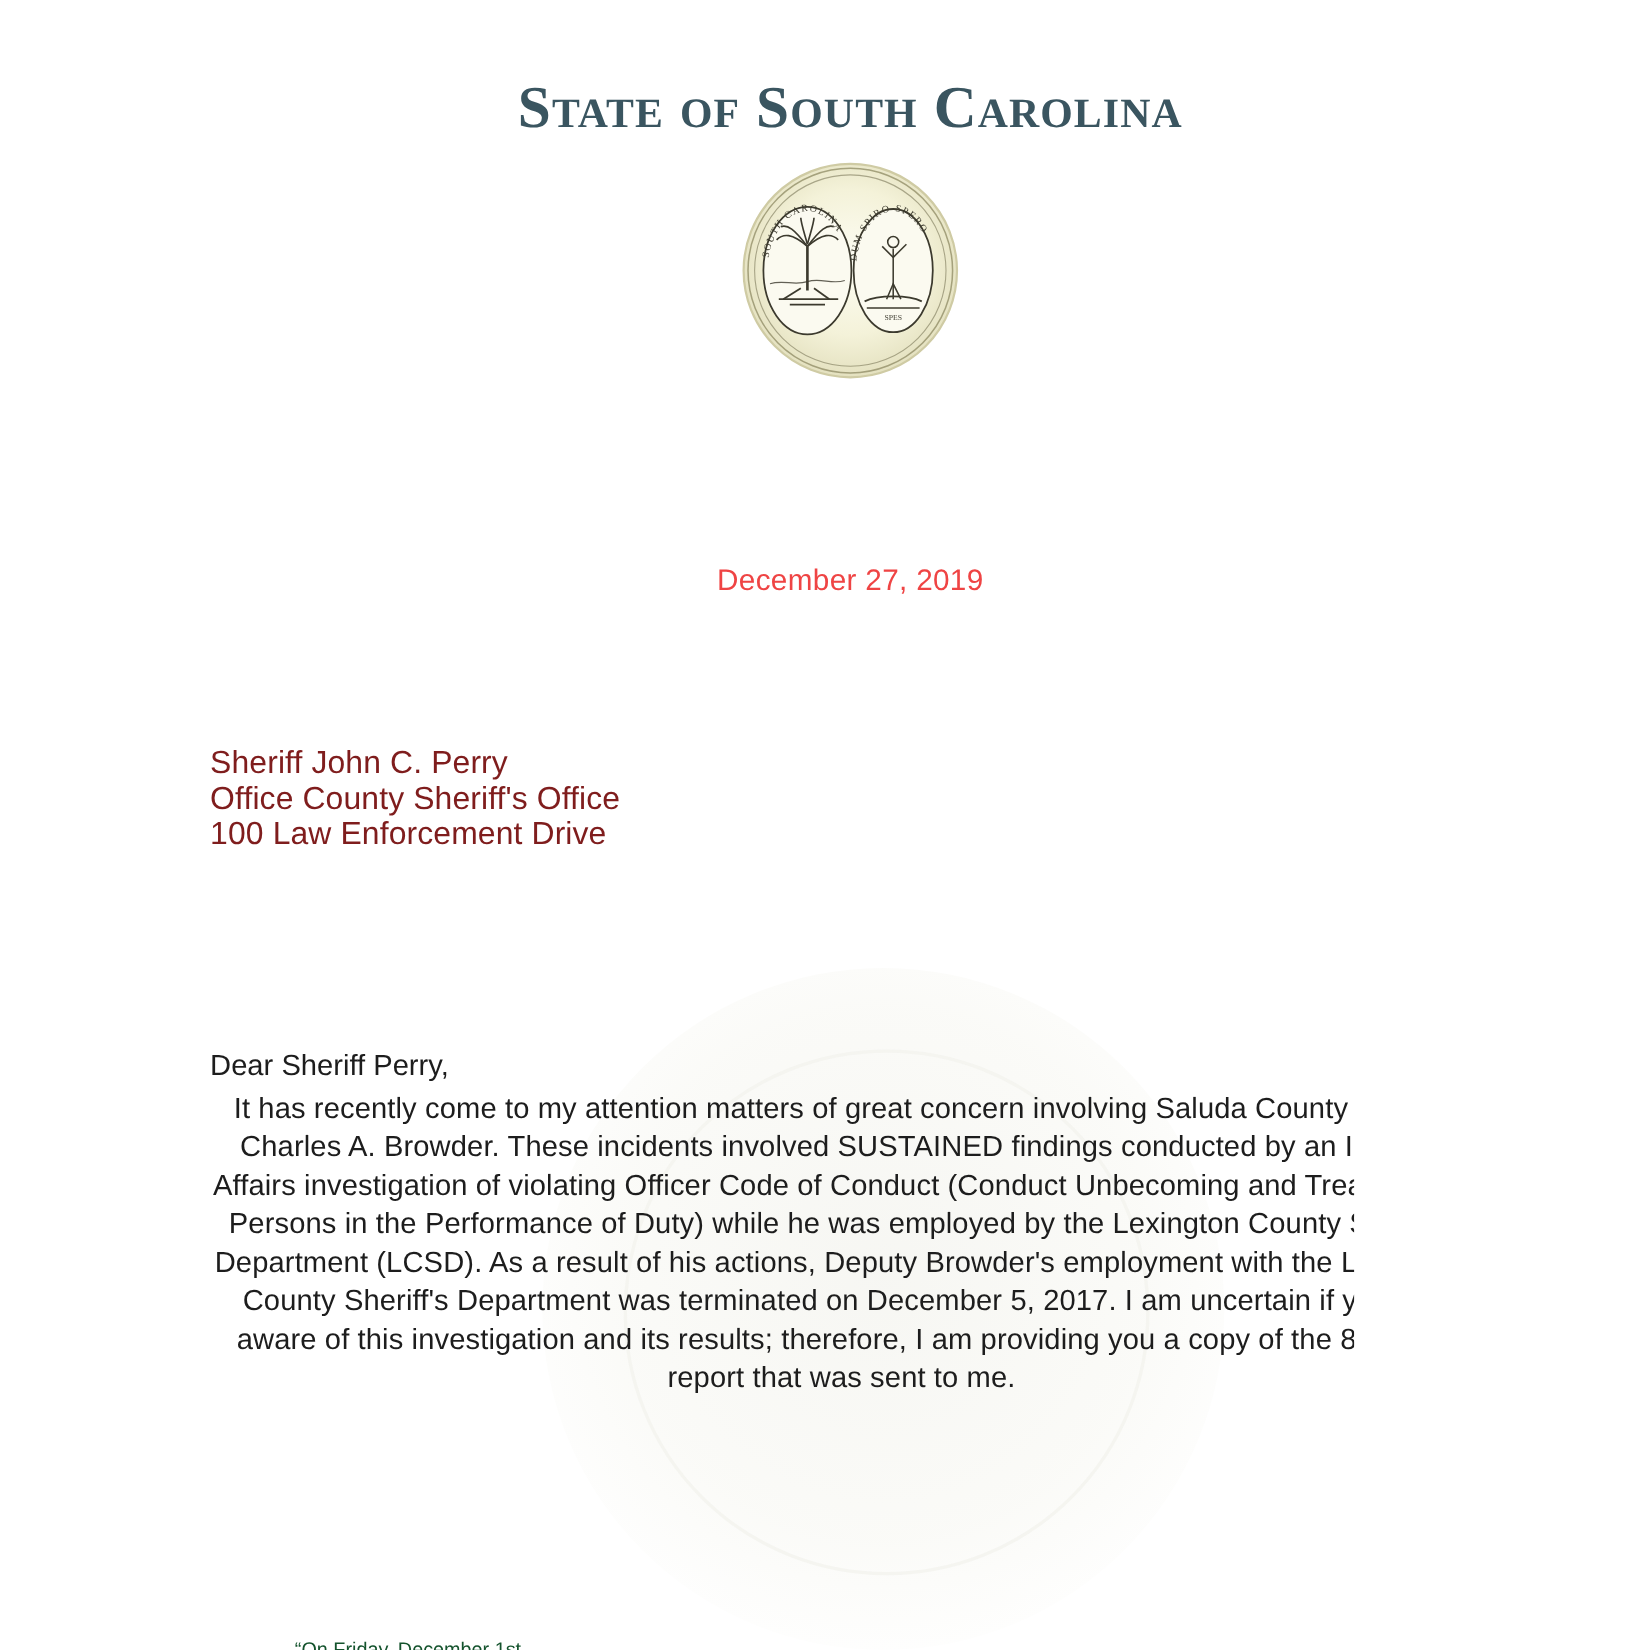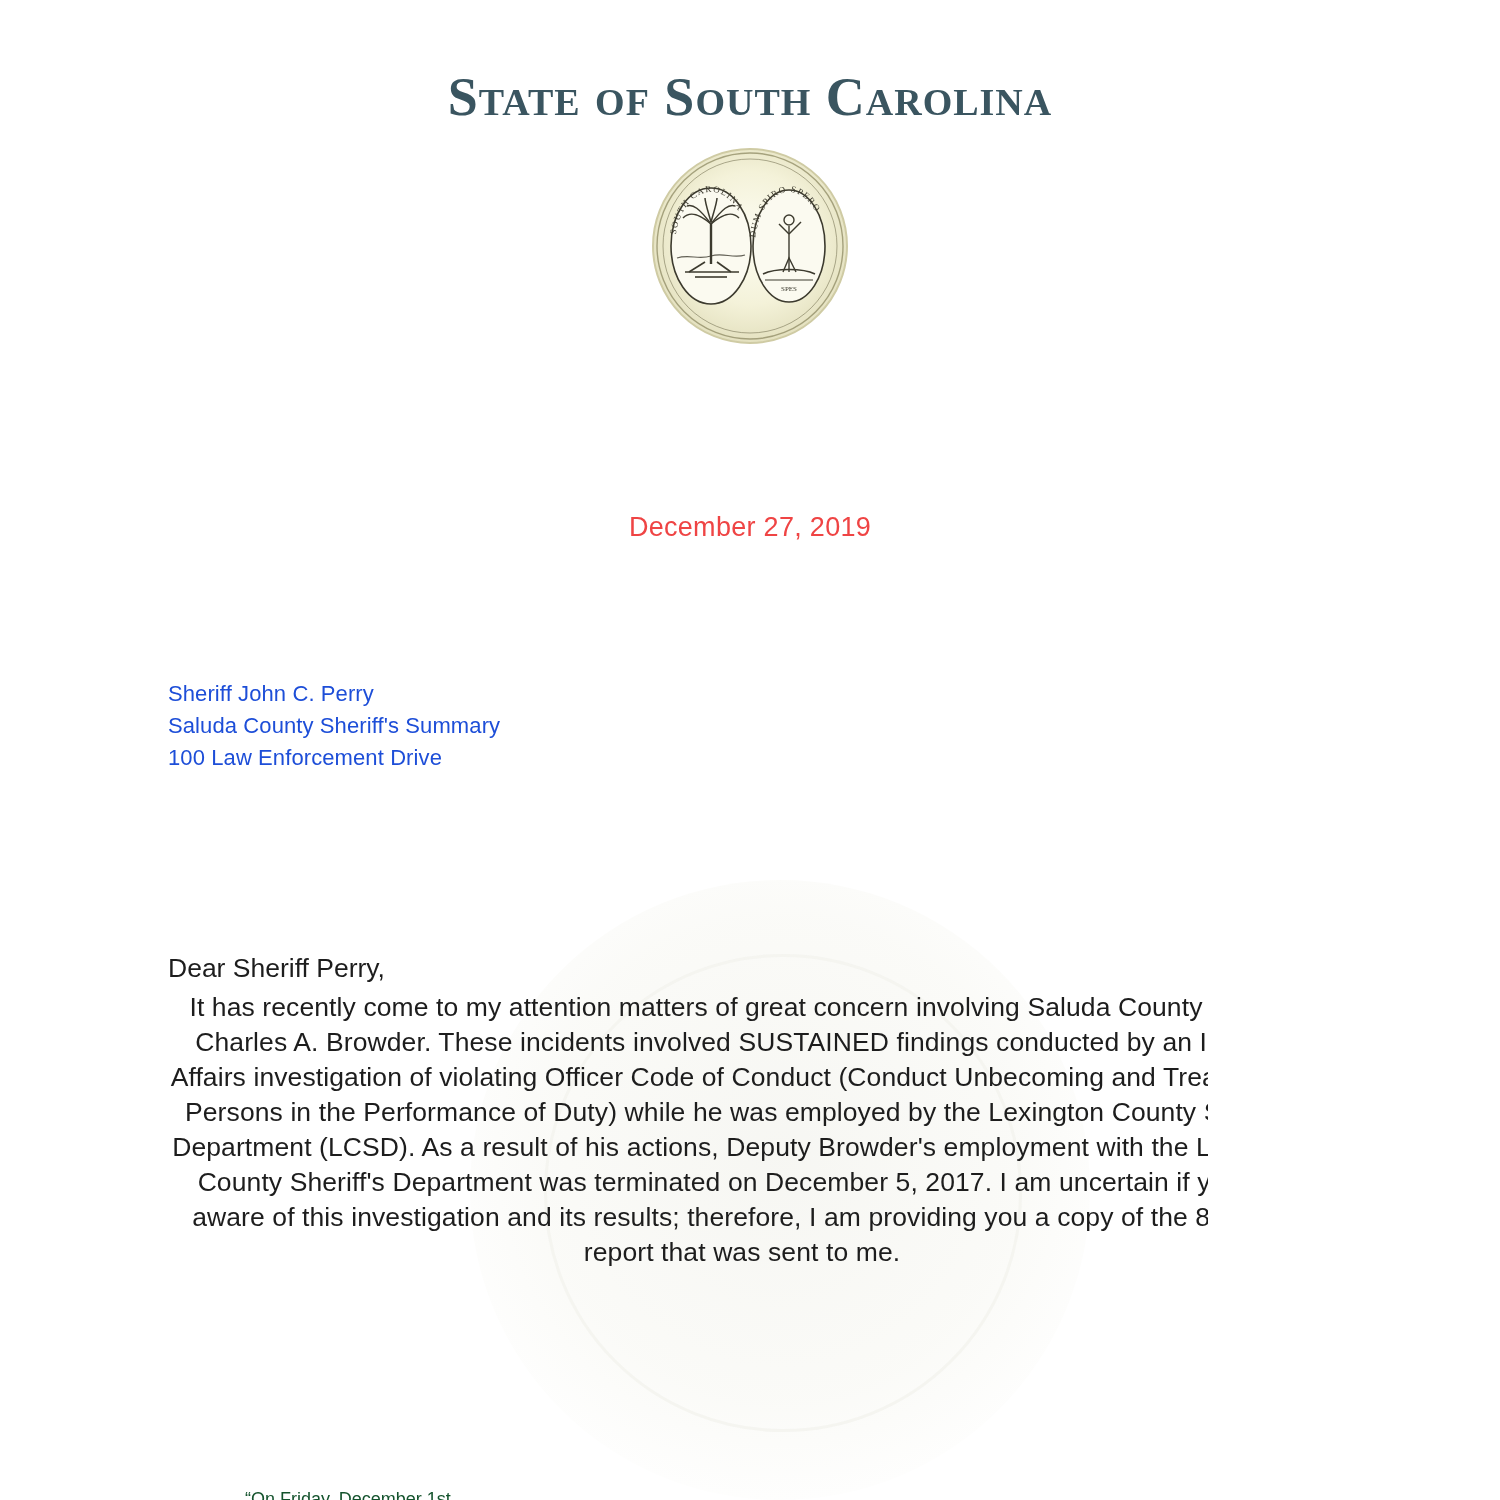--- a/index.html
+++ b/index.html
@@ -8,20 +8,21 @@
     background: #ffffff;
   }
   #page {
     position: relative;
     width: 1208px;
     height: 1500px;
     background: #ffffff;
     overflow: hidden;
     font-family: "Liberation Sans", sans-serif;
     color: #1a1a1a;
+    margin-left: 23px;
   }
 
   
   .scan-line-right {
     position: absolute;
     top: 0;
     left: 1483px;
     width: 2px;
     height: 1500px;
     background: #f0f0f0;
@@ -119,23 +120,23 @@
     text-align: center;
     font-size: 27px;
     color: #ef4444;
     letter-spacing: 0.3px;
   }
 
   .address-block {
     position: absolute;
     left: 168px;
     top: 678px;
-    font-size: 22px;
+    font-size: 29px;
     line-height: 32px;
-    color: #1d4ed8;
+    color: #7f1d1d;
     letter-spacing: 0.1px;
   }
   .address-block div { white-space: nowrap; }
 
   .salutation {
     position: absolute;
     left: 168px;
     top: 952px;
     font-size: 26.5px;
     line-height: 32px;
@@ -251,21 +252,21 @@
       </svg>
     </div>
 
 
   </div>
 
   <div class="doc-date">December 27, 2019</div>
 
   <div class="address-block">
     <div>Sheriff John C. Perry</div>
-    <div>Saluda County Sheriff's Summary</div>
+    <div>Office County Sheriff's Office</div>
     <div>100 Law Enforcement Drive</div>
   </div>
 
   <div class="salutation">Dear Sheriff Perry,</div>
 
   <div class="para para-1">
     <p>It has recently come to my attention matters of great concern involving Saluda County Deputy Charles A. Browder. These incidents involved SUSTAINED findings conducted by an Internal Affairs investigation of violating Officer Code of Conduct (Conduct Unbecoming and Treatment of Persons in the Performance of Duty) while he was employed by the Lexington County Sheriff's Department (LCSD).  As a result of his actions, Deputy Browder's employment with the Lexington County Sheriff's Department was terminated on December 5, 2017. I am uncertain if you are aware of this investigation and its results; therefore, I am providing you a copy of the 82 page report that was sent to me.</p>
   </div>
 
 

